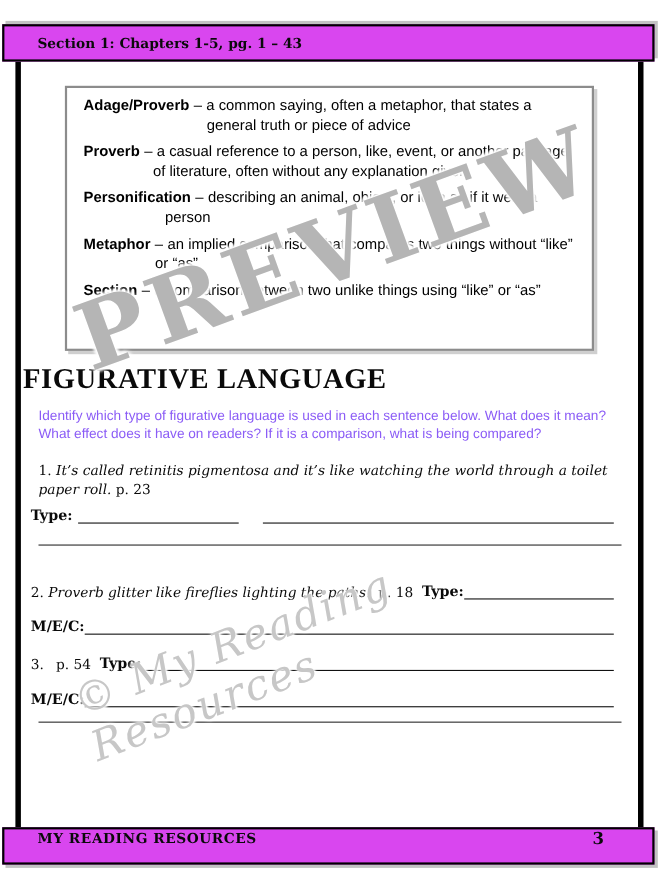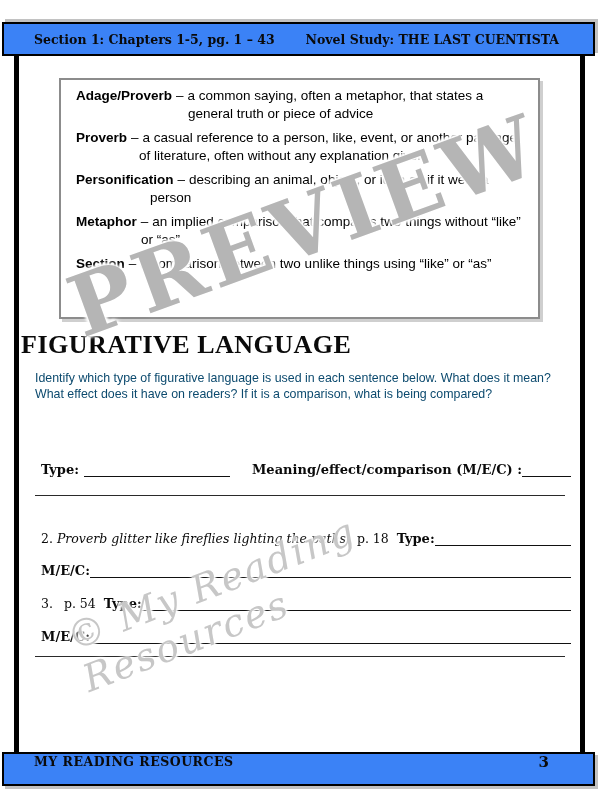--- a/index.html
+++ b/index.html
@@ -1,21 +1,21 @@
 <!DOCTYPE html>
 <html><head>
 <meta charset="utf-8">
 <style>
   html,body{margin:0;padding:0;background:#fff;}
   .page{position:relative;width:600px;height:800px;background:#ffffff;overflow:hidden;
         font-family:"DejaVu Serif",serif;color:#0a0a0a;}
 
   
   .bar{position:absolute;left:2px;width:593px;height:34px;box-sizing:border-box;
-       border:2px solid #000;background:#3b82f6;display:flex;align-items:center;
+       border:2px solid #000;background:#d946ef;display:flex;align-items:center;
        justify-content:space-between;font-weight:bold;font-size:12.5px;z-index:10;}
   .header-bar{top:22px;padding:0 34px 0 30px;box-shadow:3px -3px 0 #c2c2c2;}
   .footer-bar{top:752px;padding:0 44px 15px 30px;box-shadow:3px 3px 0 #c2c2c2;}
   .footer-bar .pg{font-size:15px;}
   .footer-bar .ft{letter-spacing:.5px;}
 
   
   .rail{position:absolute;top:56px;height:696px;width:5px;background:#000;z-index:9;}
   .rail-left{left:14px;}
   .rail-right{left:580px;}
@@ -45,26 +45,26 @@
               display:flex;align-items:center;justify-content:center;
               transform:rotate(-21deg);font-style:italic;font-size:38px;letter-spacing:2px;
               color:#c7c7c7;
               text-shadow:0 0 3px #fff,0 0 4px #fff,1px 1px 2px #fff;
               pointer-events:none;}
 
   
   .title{position:absolute;left:21px;top:330px;font-family:"Liberation Serif",serif;
          font-weight:bold;font-size:26px;letter-spacing:.5px;z-index:2;}
   .instructions{position:absolute;left:35px;top:371px;width:542px;z-index:2;
-         font-family:"Liberation Sans",sans-serif;font-size:12.4px;line-height:15.5px;color:#0c4a6e;}
+         font-family:"Liberation Sans",sans-serif;font-size:12.4px;line-height:15.5px;color:#8b5cf6;}
 
   .q-sentence{position:absolute;left:35px;width:533px;font-size:12.5px;line-height:17px;z-index:2;}
   .q1{top:419px;}
   .ital{font-style:italic;}
-  .qrow{position:absolute;left:41px;width:530px;display:flex;align-items:center;
+  .qrow{position:absolute;left:28px;width:530px;display:flex;align-items:flex-start;
         font-size:12.5px;z-index:2;white-space:nowrap;}
   .lbl{font-weight:bold;font-size:13px;}
   .blank{display:inline-block;border-bottom:1.4px solid #111;height:13px;}
   .fields1{top:462px;}
   .blank-type1{width:146px;margin-left:5px;margin-right:22px;}
   .blank-grow{flex:1;min-width:40px;}
   .hline{position:absolute;left:35px;width:530px;border-bottom:1.5px solid #2a2a2a;z-index:2;}
   .hline1{top:495px;}
   .hline2{top:656px;}
   .q2row{top:531px;}
@@ -74,44 +74,43 @@
   .pageref{margin:0 6px 0 7px;}
   .lblgap{margin-left:2px;}
 </style>
 </head>
 <body>
 
 <div class="page">
 
   <div class="bar header-bar">
     <span>Section 1: Chapters 1-5, pg. 1 – 43</span>
-    <span>Novel Study: THE LAST CUENTISTA</span>
   </div>
 
   <div class="rail rail-left"></div>
   <div class="rail rail-right"></div>
 
   <div class="defs-box">
     <p class="def def-adage"><b>Adage/Proverb</b><span class="sep">–</span><span>a common saying, often a metaphor, that states a general truth or piece of advice</span></p>
     <p class="def def-allusion"><b>Proverb</b><span class="sep">–</span><span>a casual reference to a person, like, event, or another passage of literature, often without any explanation given</span></p>
     <p class="def def-personification"><b>Personification</b><span class="sep">–</span><span>describing an animal, object, or idea as if it were a person</span></p>
     <p class="def def-metaphor"><b>Metaphor</b><span class="sep">–</span><span>an implied comparison that compares two things without “like” or “as”</span></p>
     <p class="def def-simile"><b>Section</b><span class="sep">–</span><span>a comparison between two unlike things using “like” or “as”</span></p>
   </div>
 
   <div class="wm-preview">PREVIEW</div>
   <div class="wm-copyright">© My Reading Resources</div>
 
   <div class="title">FIGURATIVE LANGUAGE</div>
   <div class="instructions">Identify which type of figurative language is used in each sentence below. What does it mean? What effect does it have on readers? If it is a comparison, what is being compared?</div>
 
+  <div class="q-sentence q1"><span>1.</span> <span class="ital">It’s called retinitis pigmentosa and it’s like watching the world through a toilet paper roll.</span> <span>p. 23</span></div>
   <div class="qrow fields1">
     <span class="lbl">Type:</span>
     <span class="blank blank-type1"></span>
-    <span class="lbl">Meaning/effect/comparison (M/E/C) :</span>
     <span class="blank blank-grow"></span>
   </div>
   <div class="hline hline1"></div>
 
   <div class="qrow q2row">
     <span>2.</span>&nbsp;<span class="ital">Proverb glitter like fireflies lighting the paths.</span>
     <span class="pageref">p. 18</span>
     <span class="lbl lblgap">Type:</span>
     <span class="blank blank-grow"></span>
   </div>

